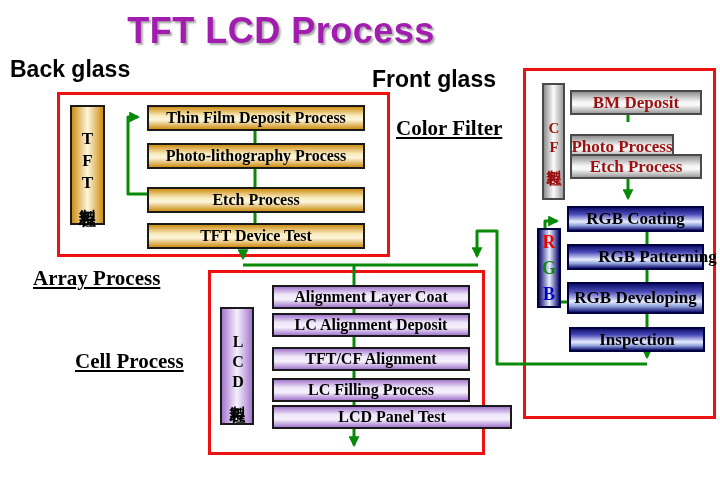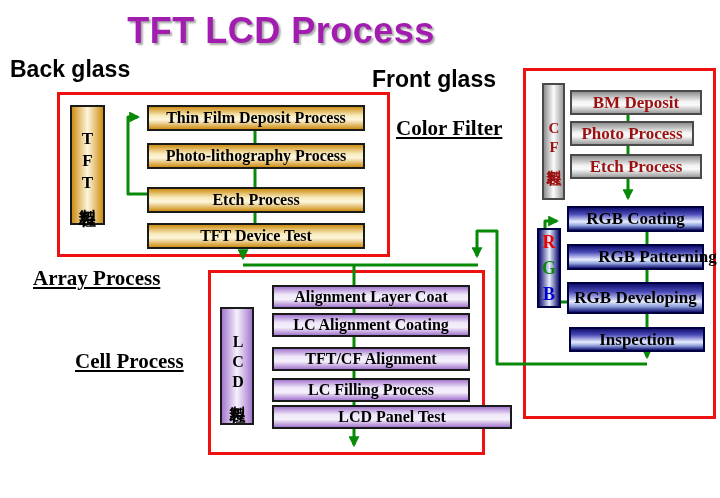--- a/index.html
+++ b/index.html
@@ -112,30 +112,30 @@
   </div>
   <div class="abs step gold" style="left:147px; top:105px; width:218px; height:26px;">Thin Film Deposit Process</div>
   <div class="abs step gold" style="left:147px; top:143px; width:218px; height:26px;">Photo-lithography Process</div>
   <div class="abs step gold" style="left:147px; top:187px; width:218px; height:26px;">Etch Process</div>
   <div class="abs step gold" style="left:147px; top:223px; width:218px; height:26px;">TFT Device Test</div>
 
   <div class="abs vlabel purple-v" style="left:220px; top:307px; width:34px; height:118px;">
     <span class="vtext">LCD製程</span>
   </div>
   <div class="abs step purple" style="left:272px; top:285px; width:198px; height:24px;">Alignment Layer Coat</div>
-  <div class="abs step purple" style="left:272px; top:313px; width:198px; height:24px;">LC Alignment Coating</div>
+  <div class="abs step purple" style="left:272px; top:313px; width:198px; height:24px;">LC Alignment Deposit</div>
   <div class="abs step purple" style="left:272px; top:347px; width:198px; height:24px;">TFT/CF Alignment</div>
   <div class="abs step purple" style="left:272px; top:378px; width:198px; height:24px;">LC Filling Process</div>
   <div class="abs step purple" style="left:272px; top:405px; width:240px; height:24px;">LCD Panel Test</div>
 
   <div class="abs vlabel gray-v" style="left:542px; top:83px; width:23px; height:117px;">
     <span class="vtext">CF製程</span>
   </div>
   <div class="abs step gray" style="left:570px; top:90px; width:132px; height:25px;">BM Deposit</div>
-  <div class="abs step gray" style="left:570px; top:121px; width:124px; height:25px;">Photo Process</div>
+  <div class="abs step gray" style="left:570px; top:134px; width:104px; height:25px;">Photo Process</div>
   <div class="abs step gray" style="left:570px; top:154px; width:132px; height:25px;">Etch Process</div>
 
   <div class="abs vlabel navy-v" style="left:537px; top:228px; width:24px; height:80px;">
     <span class="rgb-col">
       <span class="r-red">R</span>
       <span class="g-green">G</span>
       <span class="b-blue">B</span>
     </span>
   </div>
   <div class="abs step navy" style="left:567px; top:206px; width:137px; height:26px;">RGB Coating</div>

